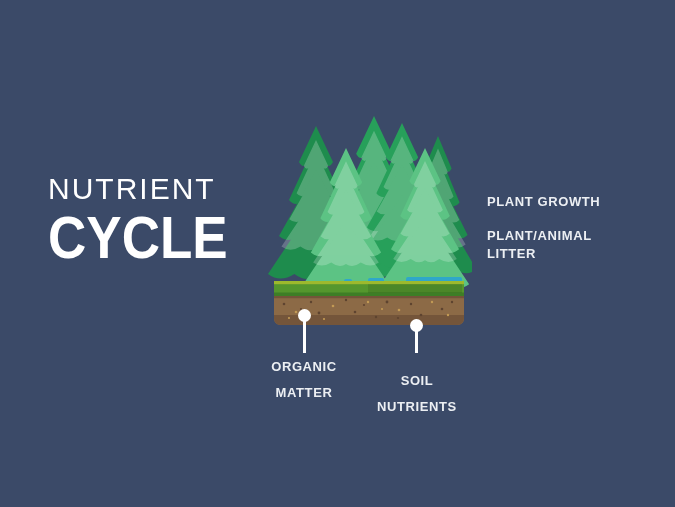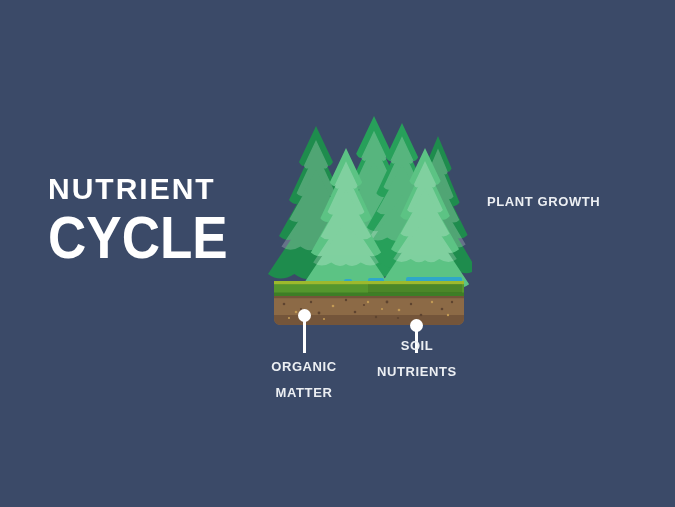--- a/index.html
+++ b/index.html
@@ -8,35 +8,35 @@
     --trunk:#7B5A3D; --grass_top:#9DB92D; --grass:#55972D; --grass_shadow:#3E7E26;
     --water:#2FA7C9; --soil:#8C6A46; --soil_bottom:#74553A;
     --speck_dark:#5E4430; --speck_light:#C29A55; --pin:#FFFFFF;
   }
   html,body{margin:0;padding:0;}
   .stage{
     position:relative;width:675px;height:507px;background:var(--bg);
     font-family:"Liberation Sans",sans-serif;overflow:hidden;
   }
   .title{position:absolute;left:48px;top:174px;color:var(--title_text);}
-  .t1{font-size:30px;font-weight:700;letter-spacing:2px;line-height:30px;}
+  .t1{font-size:30px;font-weight:400;letter-spacing:2px;line-height:30px;}
   .t2{font-size:53px;font-weight:700;letter-spacing:0;line-height:46px;
       transform:scaleY(1.12);transform-origin:left top;margin-top:8px;}
   .illustration{position:absolute;left:256px;top:106px;}
   .slabel{position:absolute;left:487px;color:var(--label_text);
     font-size:13px;font-weight:700;letter-spacing:.6px;line-height:18px;white-space:pre-line;}
   .slabel.s0{top:166px;margin-top:27px;} .slabel.s1{top:227px;} .slabel.s2{top:293px;}
   .pin-circle{position:absolute;width:13px;height:13px;border-radius:50%;background:var(--pin);}
   .pin-line{position:absolute;width:3px;background:var(--pin);}
   .pin-label{position:absolute;color:var(--label_text);font-size:13px;font-weight:700;
     letter-spacing:.6px;line-height:26px;text-align:center;white-space:pre-line;width:120px;}
   .p1c{left:298px;top:309px;} .p1l{left:303px;top:320px;height:33px;}
   .p1t{left:244px;top:354px;}
   .p2c{left:410px;top:319px;} .p2l{left:415px;top:330px;height:23px;}
-  .p2t{left:357px;top:333px;}
+  .p2t{left:357px;top:368px;}
   .hl{fill:#ffffff;opacity:.22;}
   .trunk{fill:var(--trunk);}
 </style>
 </head>
 <body>
 
 <div class="stage">
 
   <div class="title">
     <div class="t1">NUTRIENT</div>
@@ -106,20 +106,22 @@
           <circle cx="192" cy="209" r="1.2"></circle>
         <circle cx="68" cy="213" r="1.1"></circle>
           <circle cx="126" cy="203" r="1.1"></circle>
           <circle cx="160" cy="214" r="1.1"></circle>
         <circle cx="33" cy="212" r="1.1"></circle>
       </g>
     </g>
   </svg>
 
   <div class="slabel s0">PLANT GROWTH</div>
+  <div class="slabel s1">PLANT/ANIMAL
+LITTER</div>
 
   <div>
     <div class="pin-circle p1c"></div>
     <div class="pin-line p1l"></div>
     <div class="pin-label p1t">ORGANIC
 MATTER</div>
   </div>
 
   <div>
     <div class="pin-circle p2c"></div>

